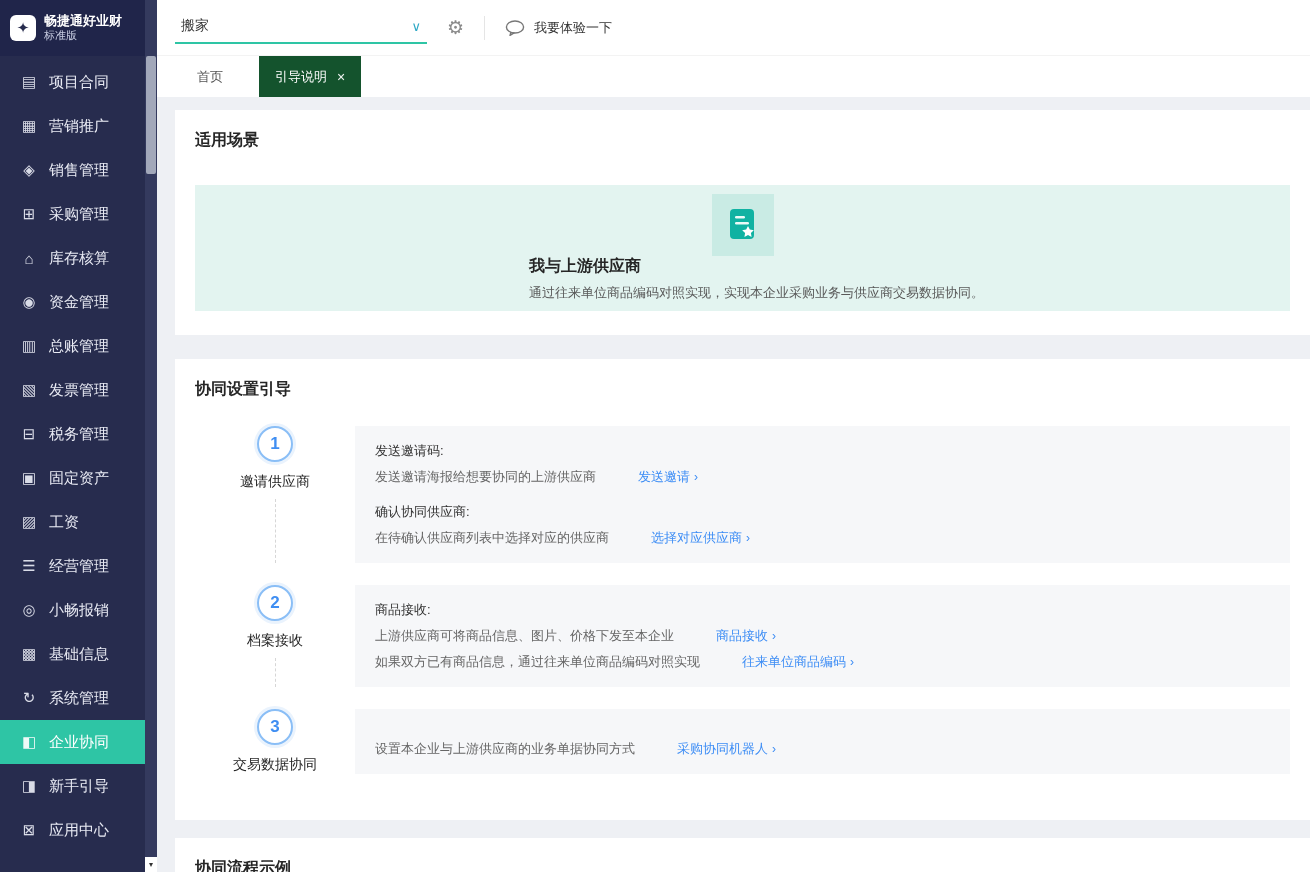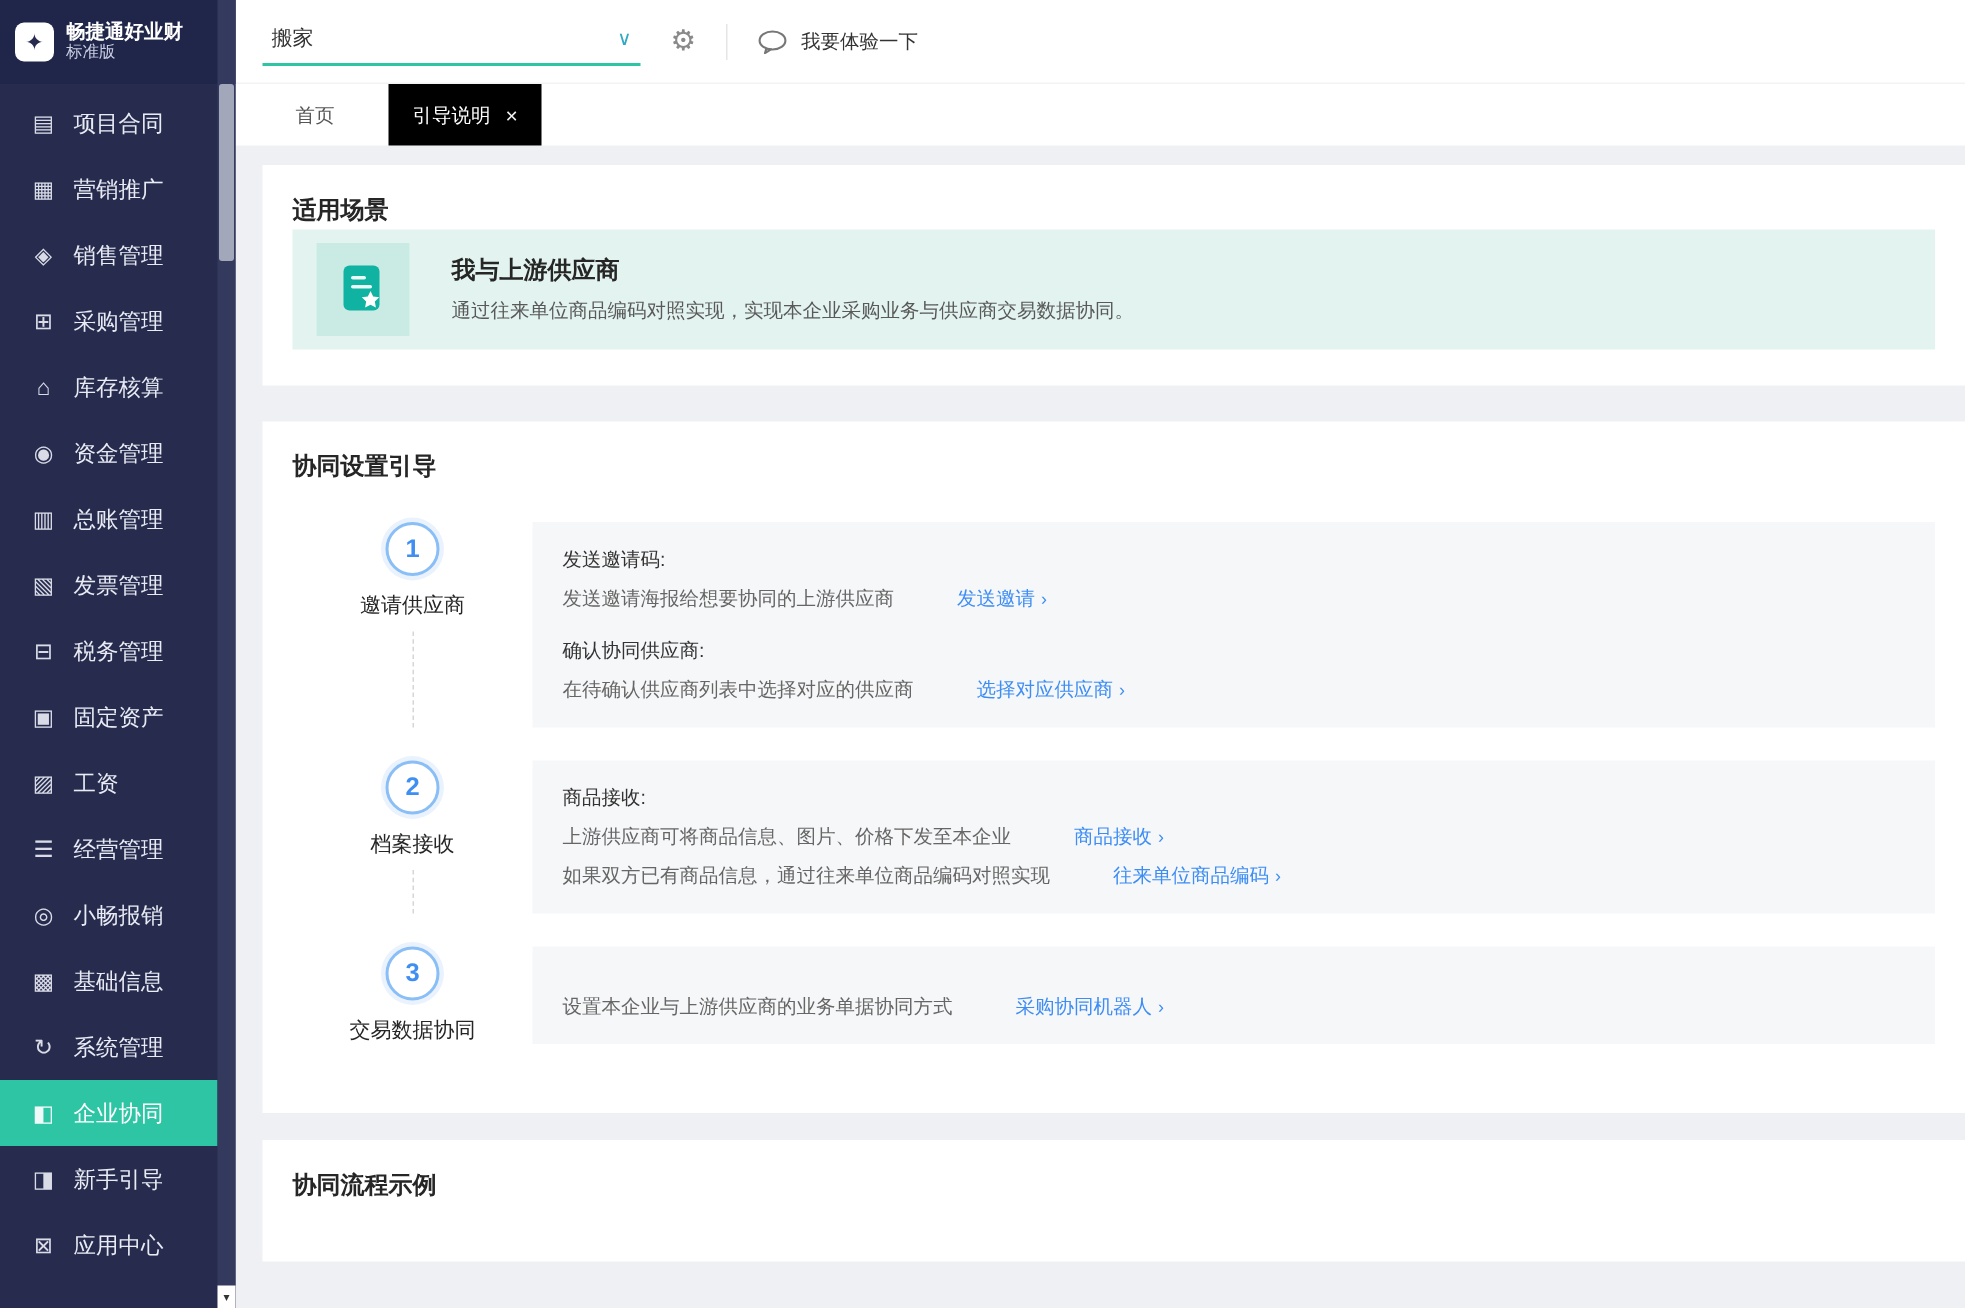--- a/index.html
+++ b/index.html
@@ -28,30 +28,30 @@
   .search{width:242px;display:flex;align-items:center;justify-content:space-between;border-bottom:2px solid #2ec5a5;padding:6px 6px 7px 4px;}
   .search-input{border:none;outline:none;font-size:14px;color:#333;width:200px;font-family:inherit;background:transparent;}
   .chev{color:#2ea8c5;font-size:13px;}
   .gear{color:#8a8a8a;font-size:19px;cursor:pointer;}
   .vdiv{width:1px;height:24px;background:#e5e5e5;}
   .exp{display:flex;align-items:center;gap:9px;cursor:pointer;}
   .exp-label{font-size:13px;color:#333;}
 
   .tabbar{height:41px;background:#fff;display:flex;align-items:stretch;padding-left:18px;flex-shrink:0;}
   .tab{display:flex;align-items:center;padding:0 22px;font-size:13px;color:#555;cursor:pointer;}
-  .tab.active{background:#000000;color:#fff;margin-left:14px;padding:0 16px;gap:10px;}
+  .tab.active{background:#14532d;color:#fff;margin-left:14px;padding:0 16px;gap:10px;}
   .tab-x{font-size:14px;line-height:1;opacity:.95;cursor:pointer;}
 
   
   .content{flex:1;overflow:hidden;padding:13px 0 0 18px;}
   .panel{background:#fff;padding:20px 20px 24px;}
   .panel h2{margin:0;font-size:16px;font-weight:bold;color:#262626;}
   .panel.flow{margin-top:18px;padding-bottom:40px;}
 
-  .banner{margin-top:2px;background:#e3f4f0;display:flex;align-items:center;padding:9px 16px;min-height:70px;box-sizing:border-box;}
+  .banner{margin-top:34px;background:#e3f4f0;display:flex;align-items:center;padding:9px 16px;min-height:70px;box-sizing:border-box;flex-direction:column;}
   .banner-iconbox{width:62px;height:62px;background:#c9ebe4;display:flex;align-items:center;justify-content:center;flex-shrink:0;}
   .banner-text{margin-left:28px;}
   .banner-title{font-size:16px;font-weight:bold;color:#262626;}
   .banner-desc{font-size:13px;color:#595959;margin-top:7px;}
 
   .guide-panel{margin-top:24px;padding-bottom:46px;}
   .steps{margin-top:26px;}
   .step-row{display:flex;margin-bottom:22px;}
   .step-row:last-child{margin-bottom:0;}
   .step-left{width:160px;display:flex;flex-direction:column;align-items:center;flex-shrink:0;}

